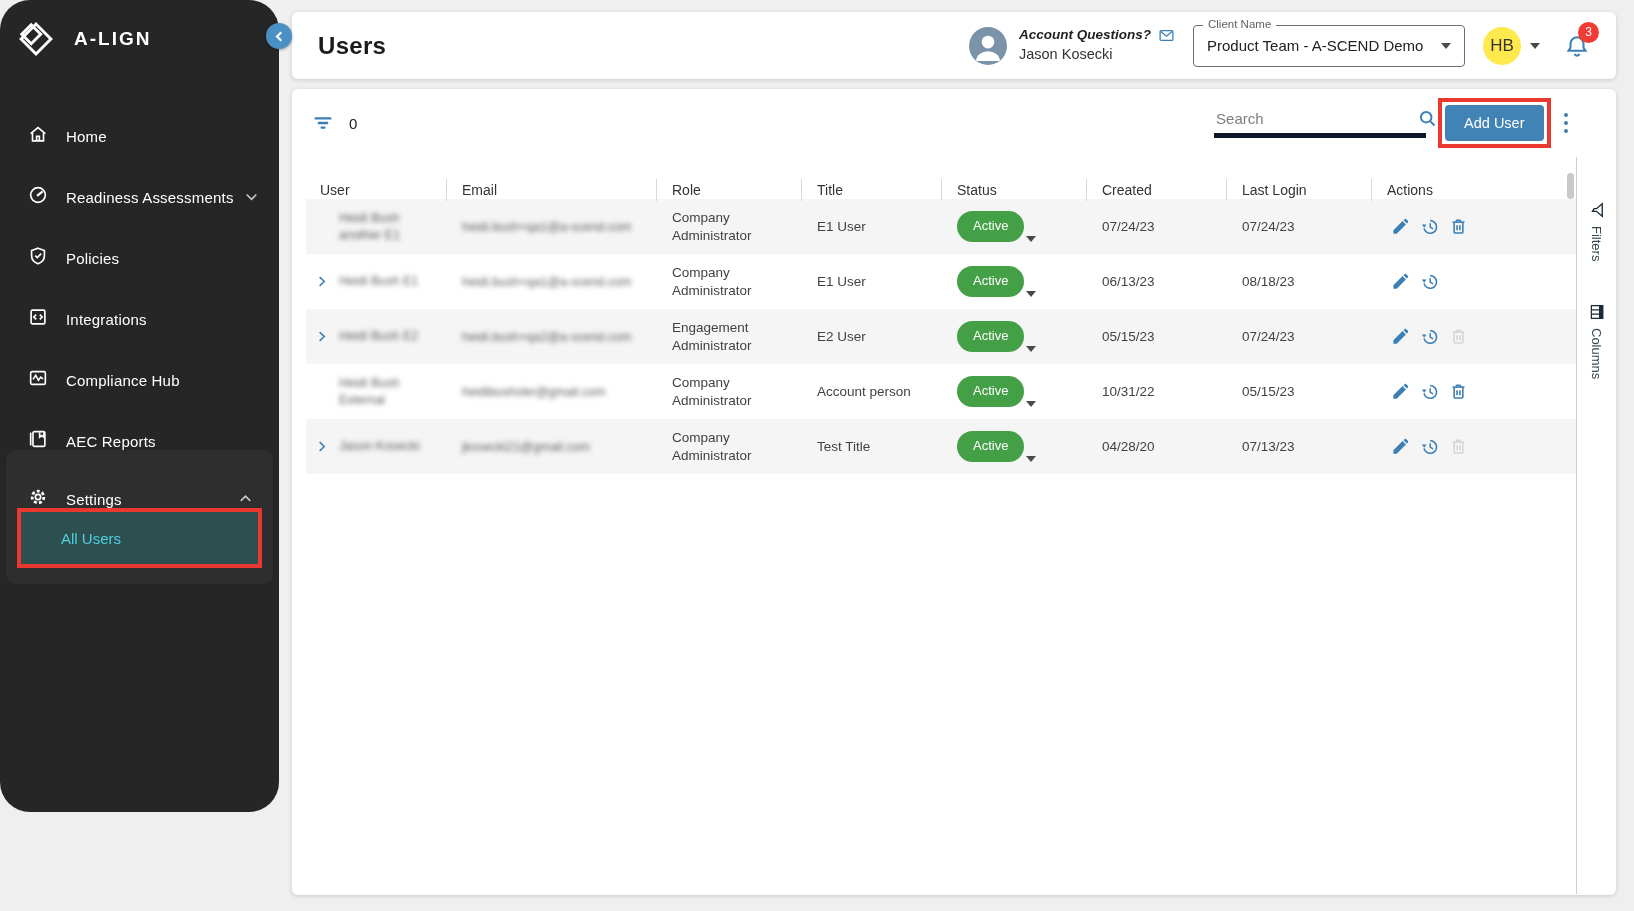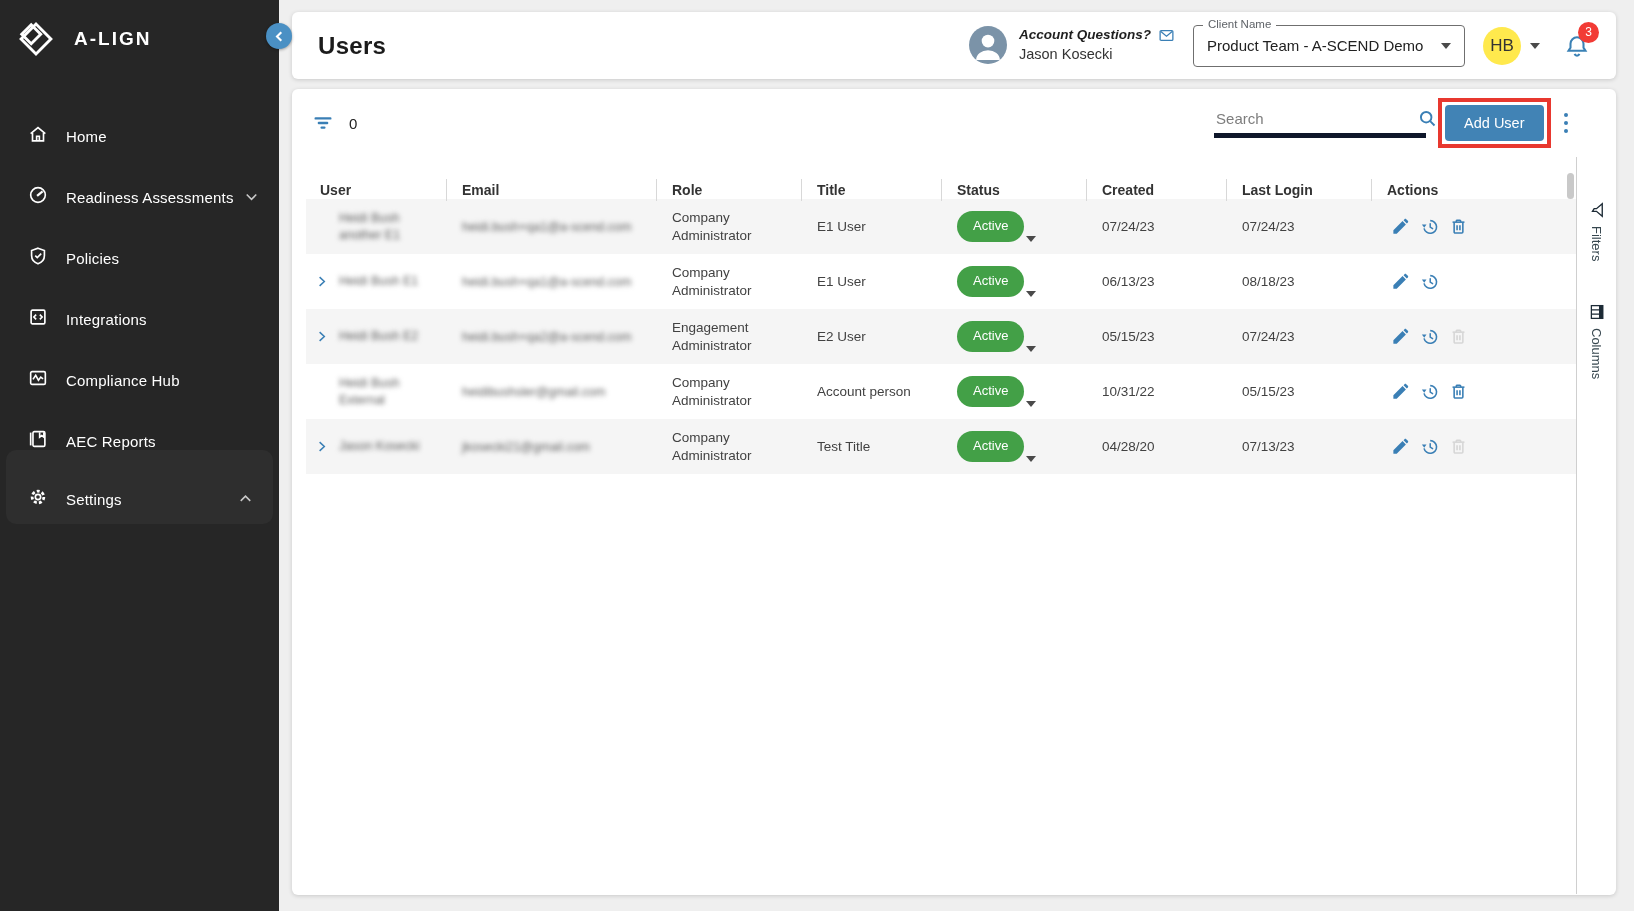--- a/index.html
+++ b/index.html
@@ -3,21 +3,21 @@
 <meta charset="utf-8">
 <style>
   * { box-sizing: border-box; }
   body {
     margin: 0; width: 1634px; height: 911px; overflow: hidden; position: relative;
     font-family: "Liberation Sans", sans-serif; background: #efefef;
   }
   svg { display: block; }
 
   
-  .sidebar { position: absolute; left: 0; top: 0; width: 279px; height: 911px; background: #262626; z-index: 2; }
+  .sidebar { position: absolute; left: 0; top: 0; width: 279px; height: 812px; background: #262626; z-index: 2; border-radius: 30px; }
   .logo-row { display: flex; align-items: center; gap: 15px; padding: 15px 16px 0 13px; height: 62px; }
   .logo-diamond { width: 46px; height: 46px; color: #fff; }
   .logo-text { color: #fff; font-size: 19px; font-weight: bold; letter-spacing: 2px; }
   .nav { margin-top: 22px; }
   .nav-item { height: 61px; display: flex; align-items: flex-end; padding: 0 18px 0 27px; color: #fff; cursor: pointer; }
   .nav-icon { width: 22px; height: 22px; margin-right: 17px; flex: none; color: #fff; }
   .nav-label { font-size: 15px; flex: 1; letter-spacing: .2px; }
   .nav-chevron { width: 19px; height: 19px; color: #c9c9c9; }
   .settings-group { background: #2e2e2e; border-radius: 10px; margin: 0 6px; padding-bottom: 16px; }
   .settings-group .nav-item { padding-left: 21px; height: 58px; }
@@ -25,21 +25,21 @@
   .subitem { background: #2d4f4f; height: 52px; display: flex; align-items: center; padding-left: 40px; color: #4dd0e1; font-size: 15px; cursor: pointer; }
   .collapse-btn { position: absolute; left: 266px; top: 23px; width: 26px; height: 26px; border-radius: 50%; background: #4a90c4; display: flex; align-items: center; justify-content: center; z-index: 6; box-shadow: 0 1px 3px rgba(0,0,0,.35); cursor: pointer; }
   .collapse-btn svg { width: 17px; height: 17px; }
 
   
   .main { position: absolute; left: 279px; top: 0; right: 0; bottom: 0; padding: 12px 18px 0 13px; z-index: 1; }
 
   .header-card { background: #fff; border-radius: 6px; box-shadow: 0 1px 4px rgba(0,0,0,.16); height: 67px; display: flex; align-items: center; padding: 0 22px 0 26px; }
   .page-title { font-size: 24px; font-weight: bold; color: #1b1b1b; letter-spacing: .3px; }
   .header-right { margin-left: auto; display: flex; align-items: center; gap: 18px; }
-  .account { display: flex; align-items: flex-start; gap: 12px; }
+  .account { display: flex; align-items: flex-end; gap: 12px; }
   .acct-avatar { width: 38px; height: 38px; border-radius: 50%; background: #7b93a8; overflow: hidden; flex: none; }
   .acct-avatar svg { width: 38px; height: 38px; }
   .acct-texts { line-height: 1.3; }
   .acct-q { font-size: 13.5px; font-weight: bold; font-style: italic; color: #1f1f1f; display: flex; gap: 7px; align-items: center; }
   .acct-q .mail-ic { width: 17px; height: 17px; }
   .acct-name { font-size: 14.5px; color: #333; }
   .client-select { position: relative; width: 272px; height: 42px; border: 1px solid #6f6f6f; border-radius: 4px; display: flex; align-items: center; justify-content: space-between; padding: 0 13px; background: #fff; cursor: pointer; }
   .client-label { position: absolute; top: -8px; left: 9px; background: #fff; padding: 0 5px; font-size: 11.5px; color: #5f6368; }
   .client-value { font-size: 15px; color: #212121; }
   .caret { width: 0; height: 0; border-left: 5px solid transparent; border-right: 5px solid transparent; border-top: 6px solid #4a4a4a; }
@@ -68,21 +68,21 @@
   
   .rail { position: absolute; top: 68px; right: 0; bottom: 1px; width: 40px; border-left: 1px solid #cfcfcf; display: flex; flex-direction: column; align-items: center; padding-top: 44px; gap: 42px; }
   .rail-item { display: flex; flex-direction: column; align-items: center; gap: 7px; color: #37474f; cursor: pointer; }
   .rail-icon { transform: rotate(90deg); width: 18px; height: 18px; color: #1d2b36; }
   .rail-text { writing-mode: vertical-rl; font-size: 13px; color: #37474f; }
   .scroll-thumb { position: absolute; right: 42px; top: 84px; width: 7px; height: 26px; border-radius: 4px; background: #c9c9c9; }
 
   
   .table-zone { position: absolute; left: 0; top: 68px; right: 40px; bottom: 0; padding-left: 14px; overflow: hidden; }
   .thead { display: flex; height: 42px; align-items: center; }
-  .th { font-size: 14px; font-weight: bold; color: #333; position: relative; padding-left: 16px; cursor: pointer; margin-top: 24px; }
+  .th { font-size: 14px; font-weight: normal; color: #333; position: relative; padding-left: 16px; cursor: pointer; margin-top: 24px; }
   .th:not(:first-child)::before { content: ""; position: absolute; left: 0; top: 50%; transform: translateY(-50%); width: 1px; height: 22px; background: #d8d8d8; }
   .col-user   { width: 140px; }
   .col-email  { width: 210px; }
   .col-role   { width: 145px; }
   .col-title  { width: 140px; }
   .col-status { width: 145px; }
   .col-created{ width: 140px; }
   .col-login  { width: 145px; }
   .col-actions{ flex: 1; }
   .th.col-user { padding-left: 14px; }
@@ -194,20 +194,25 @@
               <circle cx="12" cy="12" r="2.9" stroke-width="1.8"></circle>
             </svg>
         </span>
         <span class="nav-label">Settings</span>
         <span class="nav-chevron">
           <svg viewBox="0 0 24 24" fill="none" stroke="currentColor" stroke-width="2">
               <path d="M6 15 l6 -6 6 6"></path>
             </svg>
         </span>
       </div>
+      <div class="red-box-sidebar">
+        <div class="subitem">
+          <span>All Users</span>
+        </div>
+      </div>
     </div>
   </div>
 </div>
 
 <div class="collapse-btn">
   <svg viewBox="0 0 24 24" fill="none" stroke="#fff" stroke-width="3">
       <path d="M14.5 6 L8.5 12 l6 6"></path>
     </svg>
 </div>
 

